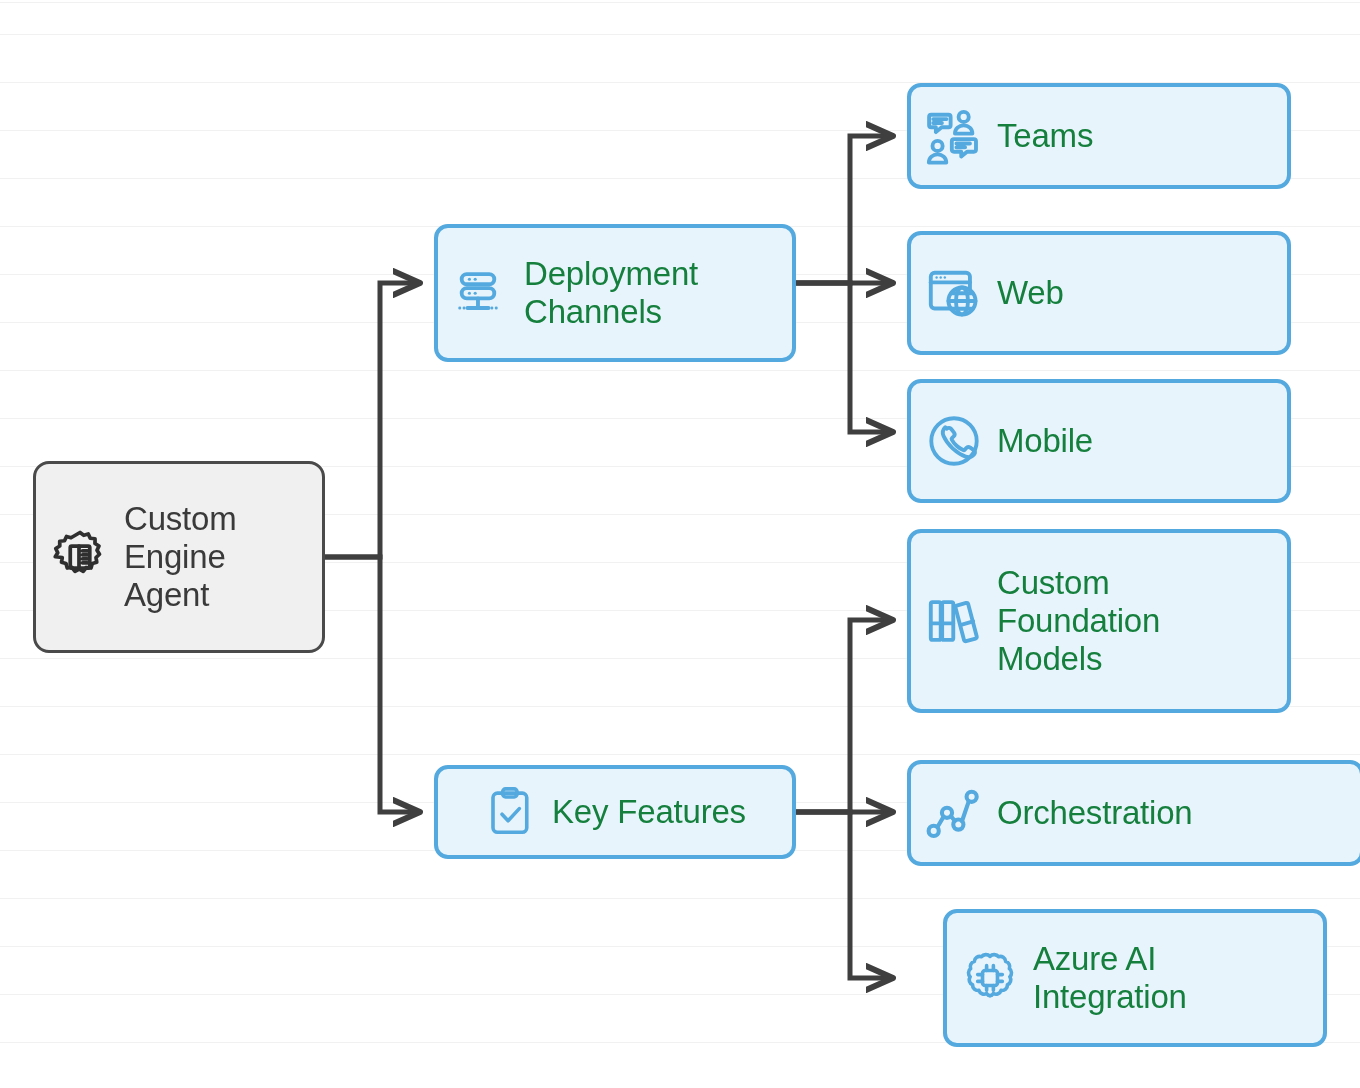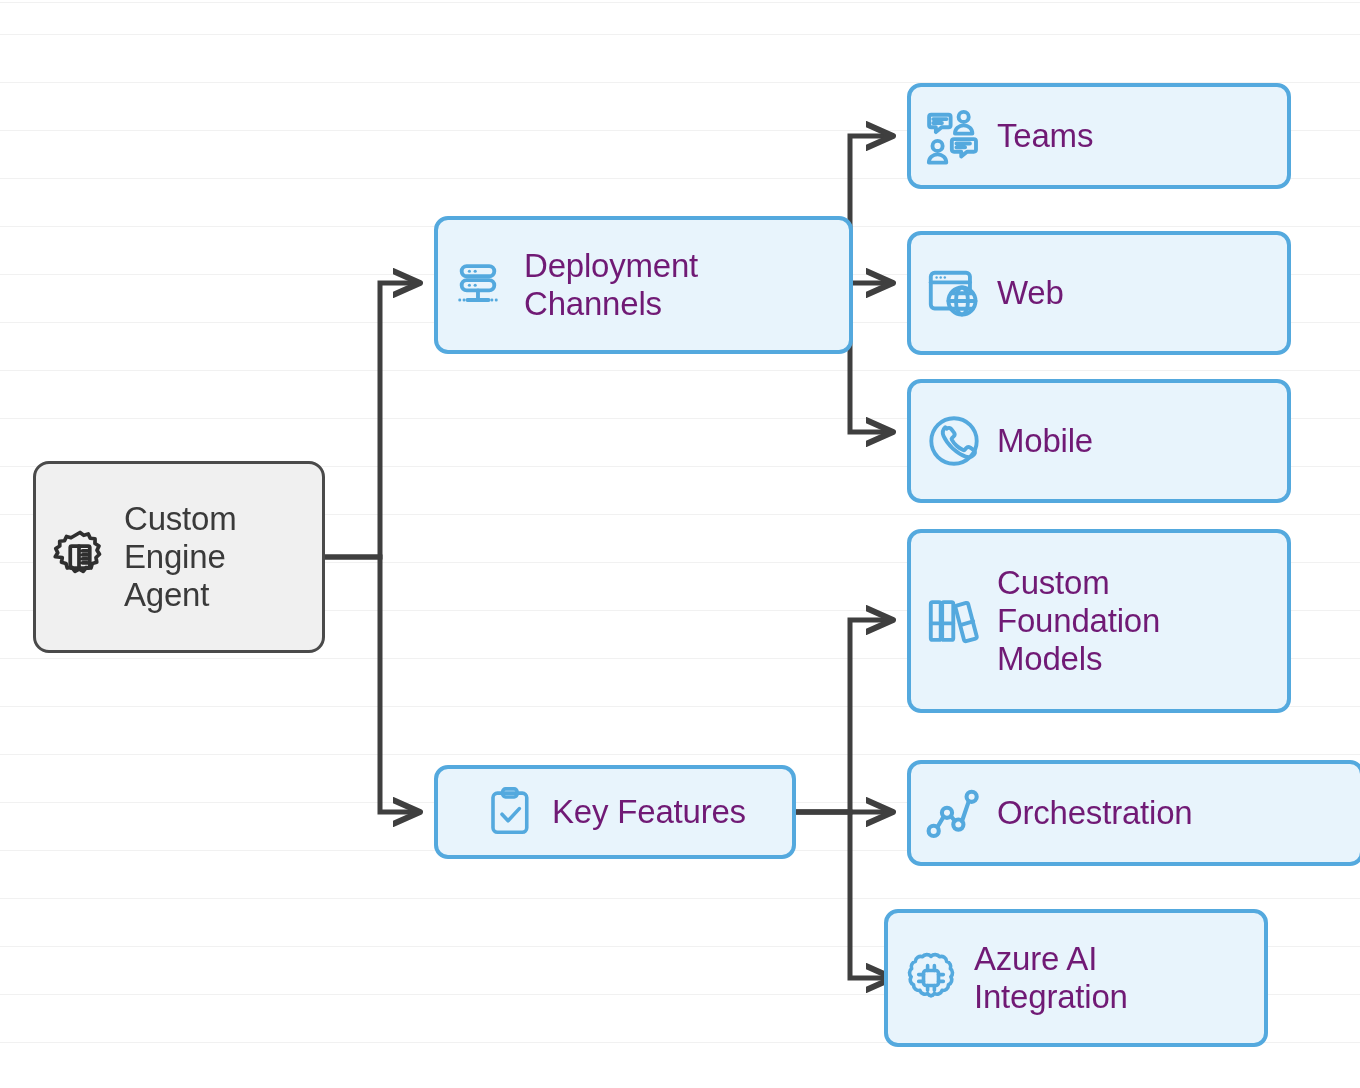--- a/index.html
+++ b/index.html
@@ -59,21 +59,21 @@
     background: #f0f0f0;
     border: 3px solid #4a4a4a;
     border-radius: 16px;
   }
   .node.root .label { color: #3a3a3a; }
   
   .node.blue {
     background: #e8f4fc;
     border: 4px solid #54a9de;
   }
-  .node.blue .label { color: #701a75; }
+  .node.blue .label { color: #15803d; }
 </style>
 </head>
 <body>
 
 <div id="canvas">
 
   <div id="grid"></div>
 
   <svg id="edges" width="1360" height="1088" viewBox="0 0 1360 1088">
     <defs>
@@ -103,21 +103,21 @@
         <path d="M12 2.2l1.5 1.1 1.8-.5.8 1.7 1.9.2.0 1.9 1.6 1-.8 1.7 1.0 1.6-1.4 1.3.3 1.9-1.8.5-.5 1.8-1.9-.2-1.2 1.5-1.6-.9-1.7.9-1.2-1.5-1.9.2-.5-1.8-1.8-.5.3-1.9L2.1 11.9l1.0-1.6-.8-1.7 1.6-1 0-1.9 1.9-.2.8-1.7 1.8.5z"></path>
         <rect x="8.1" y="7.6" width="7.8" height="8.8" rx="0.6"></rect>
         <path d="M11.6 7.6v8.8M13.0 9.5h2.0M13.0 11.1h2.0M13.0 12.7h2.0M13.0 14.3h2.0"></path>
       </svg>
     </span>
     <span class="label">Custom
 Engine
 Agent</span>
   </div>
 
-  <div class="node blue" style="left:434px; top:216px; width:419px; height:138px;">
+  <div class="node blue" style="left:434px; top:224px; width:362px; height:138px;">
     <span class="ico">
       <svg width="58" height="58" viewBox="0 0 24 24" fill="none" stroke="#54a9de" stroke-width="1.6" stroke-linecap="round" stroke-linejoin="round">
         <rect x="4" y="4.2" width="13.5" height="4.2" rx="2.1"></rect>
         <rect x="4" y="10.0" width="13.5" height="4.2" rx="2.1"></rect>
         <circle cx="7.2" cy="6.3" r="0.65" fill="#54a9de" stroke="none"></circle>
         <circle cx="9.6" cy="6.3" r="0.65" fill="#54a9de" stroke="none"></circle>
         <circle cx="7.2" cy="12.1" r="0.65" fill="#54a9de" stroke="none"></circle>
         <circle cx="9.6" cy="12.1" r="0.65" fill="#54a9de" stroke="none"></circle>
         <path d="M10.75 14.2v4.0"></path>
         <path d="M6.4 18.2h8.7"></path>
@@ -206,21 +206,21 @@
         <circle cx="3.6" cy="19.4" r="2.1"></circle>
         <circle cx="9.1" cy="11.9" r="2.1"></circle>
         <circle cx="13.8" cy="16.8" r="2.1"></circle>
         <circle cx="19.3" cy="5.3" r="2.1"></circle>
         <path d="M5.1 17.9l2.6-4.4M10.7 13.3l1.7 2.0M15.3 15.4l2.8-8.2"></path>
       </svg>
     </span>
     <span class="label">Orchestration</span>
   </div>
 
-  <div class="node blue" style="left:884px; top:909px; width:384px; height:138px;">
+  <div class="node blue" style="left:943px; top:909px; width:384px; height:138px;">
     <span class="ico">
       <svg width="58" height="58" viewBox="0 0 24 24" fill="none" stroke="#54a9de" stroke-width="1.5" stroke-linecap="round" stroke-linejoin="round">
         <path d="M12 3.0c1.0-1.0 2.7-.9 3.5.2 1.4-.5 2.9.5 3.0 2.0 1.3.3 2.0 1.7 1.5 2.9 1.1.8 1.2 2.5.2 3.4.8 1.2.3 2.8-1.0 3.3.1 1.4-1.2 2.6-2.6 2.3-.4 1.4-2.0 2.0-3.2 1.3-.4.6-1.0.9-1.4.9"></path>
         <path d="M12 3.0c-1.0-1.0-2.7-.9-3.5.2-1.4-.5-2.9.5-3.0 2.0-1.3.3-2.0 1.7-1.5 2.9-1.1.8-1.2 2.5-.2 3.4-.8 1.2-.3 2.8 1.0 3.3-.1 1.4 1.2 2.6 2.6 2.3.4 1.4 2.0 2.0 3.2 1.3.4.6 1.0.9 1.4.9"></path>
         <rect x="8.9" y="8.9" width="6.2" height="6.2" rx="1.1"></rect>
         <path d="M10.6 8.9V6.9M13.4 8.9V6.9M10.6 15.1v2.0M13.4 15.1v2.0M8.9 10.6H6.9M8.9 13.4H6.9M15.1 10.6h2.0M15.1 13.4h2.0"></path>
       </svg>
     </span>
     <span class="label">Azure AI
 Integration</span>

